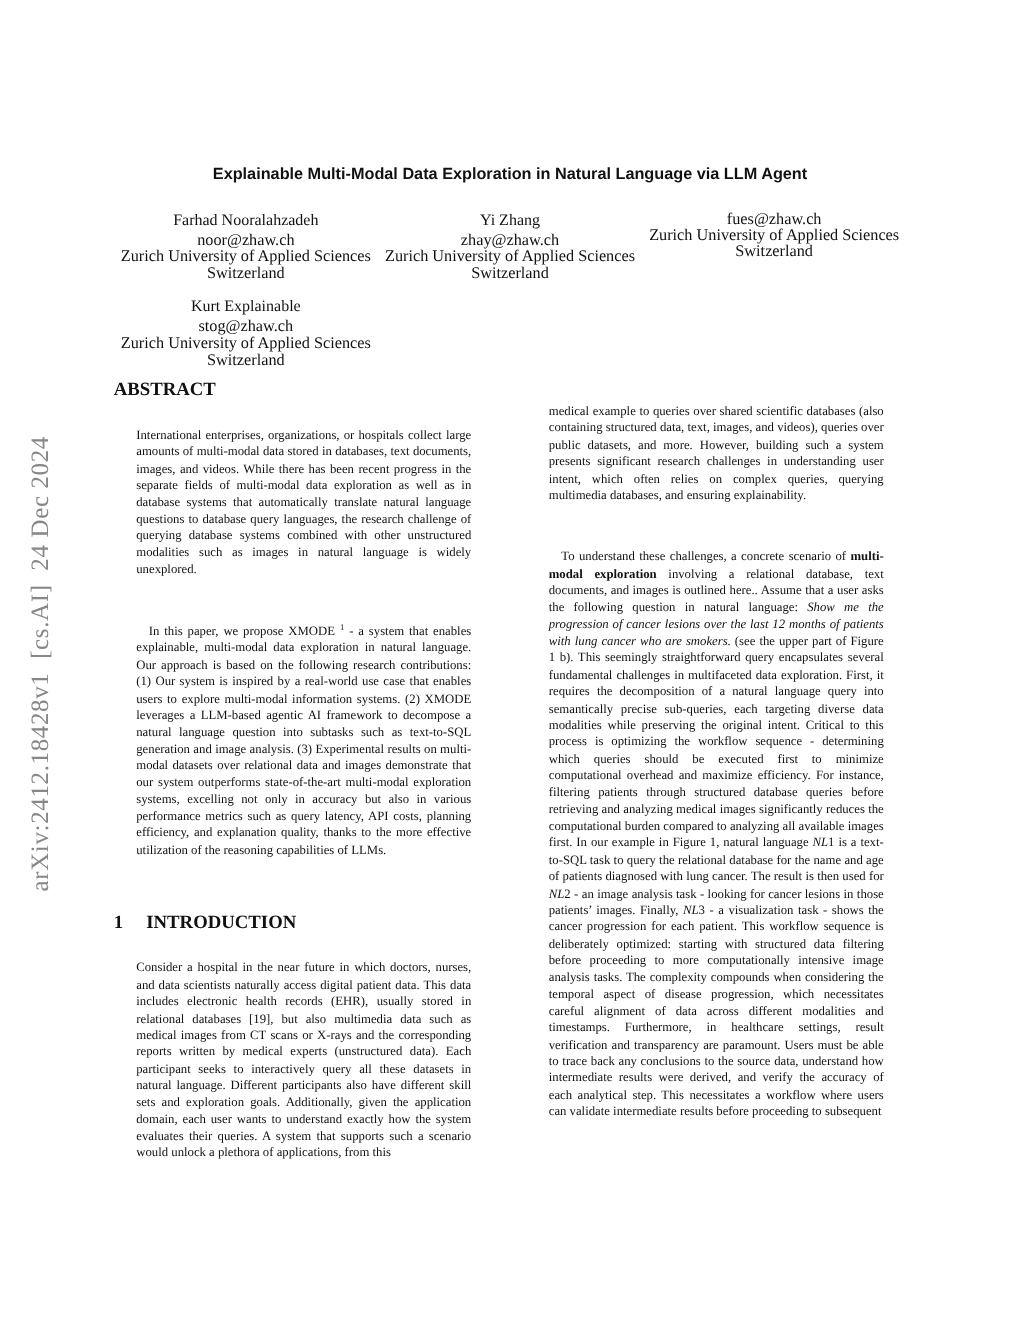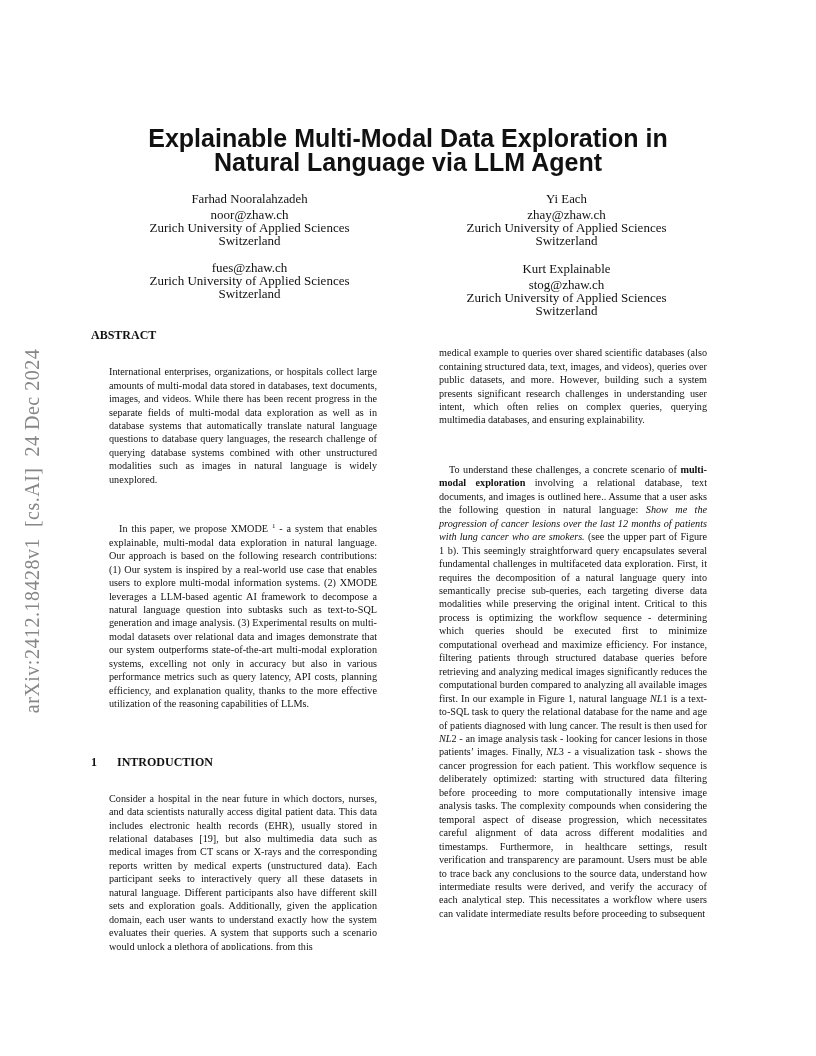--- a/index.html
+++ b/index.html
@@ -28,28 +28,28 @@
     position:absolute;
     left:91px; top:0;
     width:634px;
   }
   .title{
     margin:127px auto 0 auto;
     max-width:574px;
     text-align:center;
     font-family:"Liberation Sans", sans-serif;
     font-weight:bold;
-    font-size:25px;
+    font-size:13px;
     line-height:23.5px;
     color:#111;
   }
   .authors{
     margin-top:17px;
     display:grid;
-    grid-template-columns:1fr 1fr;
+    grid-template-columns:1fr 1fr 1fr;
     row-gap:13px;
   }
   .author{
     text-align:center;
   }
   .author .name{font-size:12.8px;line-height:17px;}
   .author .meta{font-size:13px;line-height:13.2px;}
   .columns{
     margin-top:11px;
     display:grid;
@@ -62,21 +62,21 @@
     flex-direction:column;
     overflow:hidden;
     font-size:10.2px;
     line-height:13.45px;
     text-align:justify;
     hyphens:auto;
     -webkit-hyphens:auto;
   }
   .heading{
     font-weight:bold;
-    font-size:12px;
+    font-size:15px;
     line-height:14px;
     margin:0 0 5px 0;
     text-align:left;
   }
   .heading.intro{margin-top:26px;}
   .heading .secnum{display:inline-block;min-width:26px;}
   p.body-par{margin:18px;}
   p.indent{text-indent:10px;}
   .it{font-style:italic;}
   .bd{font-weight:bold;}
@@ -108,21 +108,21 @@
     <h1 class="title">Explainable Multi-Modal Data Exploration in Natural Language via LLM Agent</h1>
 
     <div class="authors">
       <div class="author">
         <div class="name">Farhad Nooralahzadeh</div>
         <div class="meta">noor@zhaw.ch</div>
         <div class="meta">Zurich University of Applied Sciences</div>
         <div class="meta">Switzerland</div>
       </div>
       <div class="author">
-        <div class="name">Yi Each</div>
+        <div class="name">Yi Zhang</div>
         <div class="meta">zhay@zhaw.ch</div>
         <div class="meta">Zurich University of Applied Sciences</div>
         <div class="meta">Switzerland</div>
       </div>
       <div class="author">
         <div class="meta">fues@zhaw.ch</div>
         <div class="meta">Zurich University of Applied Sciences</div>
         <div class="meta">Switzerland</div>
       </div>
       <div class="author">

